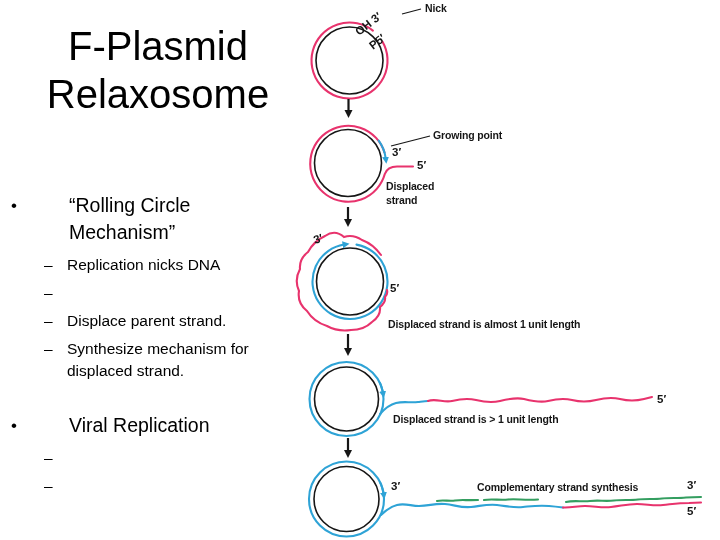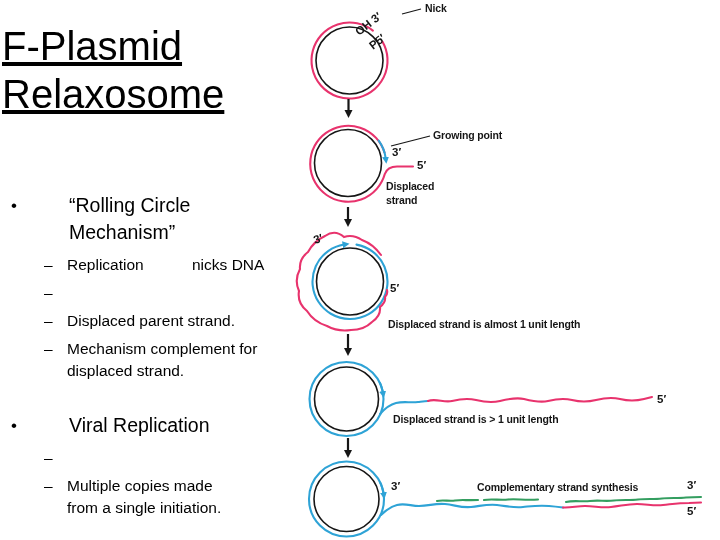--- a/index.html
+++ b/index.html
@@ -1,28 +1,28 @@
 <!DOCTYPE html>
 <html><head>
 <meta charset="utf-8">
 <style>
   html,body{margin:0;padding:0;background:#fff;}
   .slide{position:relative;width:720px;height:540px;background:#ffffff;overflow:hidden;
          font-family:"Liberation Sans",sans-serif;color:#000;}
-  .title{position:absolute;left:2px;top:22px;width:312px;text-align:left;
-         font-size:40px;line-height:48px;color:#000;text-decoration:underline;}
+  .title{position:absolute;left:2px;top:22px;width:312px;text-align:center;
+         font-size:40px;line-height:48px;color:#000;}
   .bullets{position:absolute;left:8px;top:192px;width:304px;}
   .b1{display:flex;font-size:19.5px;line-height:27px;}
   .b1 .mark{flex:none;width:28px;padding-left:3px;font-size:17px;}
   .b1 .b1text{width:205px;margin-left:30px;}
   .sub{margin:8px 0 0 36px;}
   .s-item{display:flex;font-size:15.5px;line-height:22px;margin-bottom:6px;}
   .s-item .dash{flex:none;width:23px;}
   .s-item .stext{width:216px;}
-  .u{margin-left:44px;}
+  .u{}
   .b2{margin-top:30px;}
   svg text{font-family:"Liberation Sans",sans-serif;}
   .lbl{font-size:10.5px;font-weight:700;letter-spacing:-0.15px;fill:#161616;}
   .prime{font-size:11.5px;font-weight:700;fill:#161616;}
   .thin{fill:none;stroke:#161616;stroke-width:1.6;}
   .strand{fill:none;stroke-width:2.1;stroke-linecap:round;}
   .ptr{stroke:#161616;stroke-width:1.2;}
   .darrow{stroke:#161616;stroke-width:2.2;}
 </style>
 </head>
@@ -44,39 +44,38 @@
     <div class="sub">
       <div class="s-item">
         <span class="dash">–</span>
         <span class="stext"><span>Replication </span><span class="u">nicks</span><span> DNA</span></span>
       </div>
       <div class="s-item">
         <span class="dash">–</span>
       </div>
       <div class="s-item">
         <span class="dash">–</span>
-        <span class="stext">Displaced parent strand.</span>
+        <span class="stext">Displace parent strand.</span>
       </div>
       <div class="s-item">
         <span class="dash">–</span>
-        <span class="stext"><span>Mechanism complement for</span><br><span>displaced strand.</span></span>
+        <span class="stext"><span>Synthesize mechanism for</span><br><span>displaced strand.</span></span>
       </div>
     </div>
 
     <div class="b1 b2">
       <span class="mark">•</span>
       <span class="b1text">Viral Replication</span>
     </div>
     <div class="sub">
       <div class="s-item">
         <span class="dash">–</span>
       </div>
       <div class="s-item">
         <span class="dash">–</span>
-        <span class="stext"><span>Multiple copies made</span><br><span>from a single initiation.</span></span>
       </div>
     </div>
   </div>
 
   <svg width="720" height="540" viewBox="0 0 720 540" style="position:absolute;left:0;top:0;">
     <defs>
       <marker id="ak" markerUnits="userSpaceOnUse" markerWidth="10" markerHeight="10" refX="1" refY="4" orient="auto">
         <path d="M0,0 L8,4 L0,8 Z" fill="#161616"></path>
       </marker>
       <marker id="abl" markerUnits="userSpaceOnUse" markerWidth="9" markerHeight="9" refX="1.5" refY="3.5" orient="auto">

